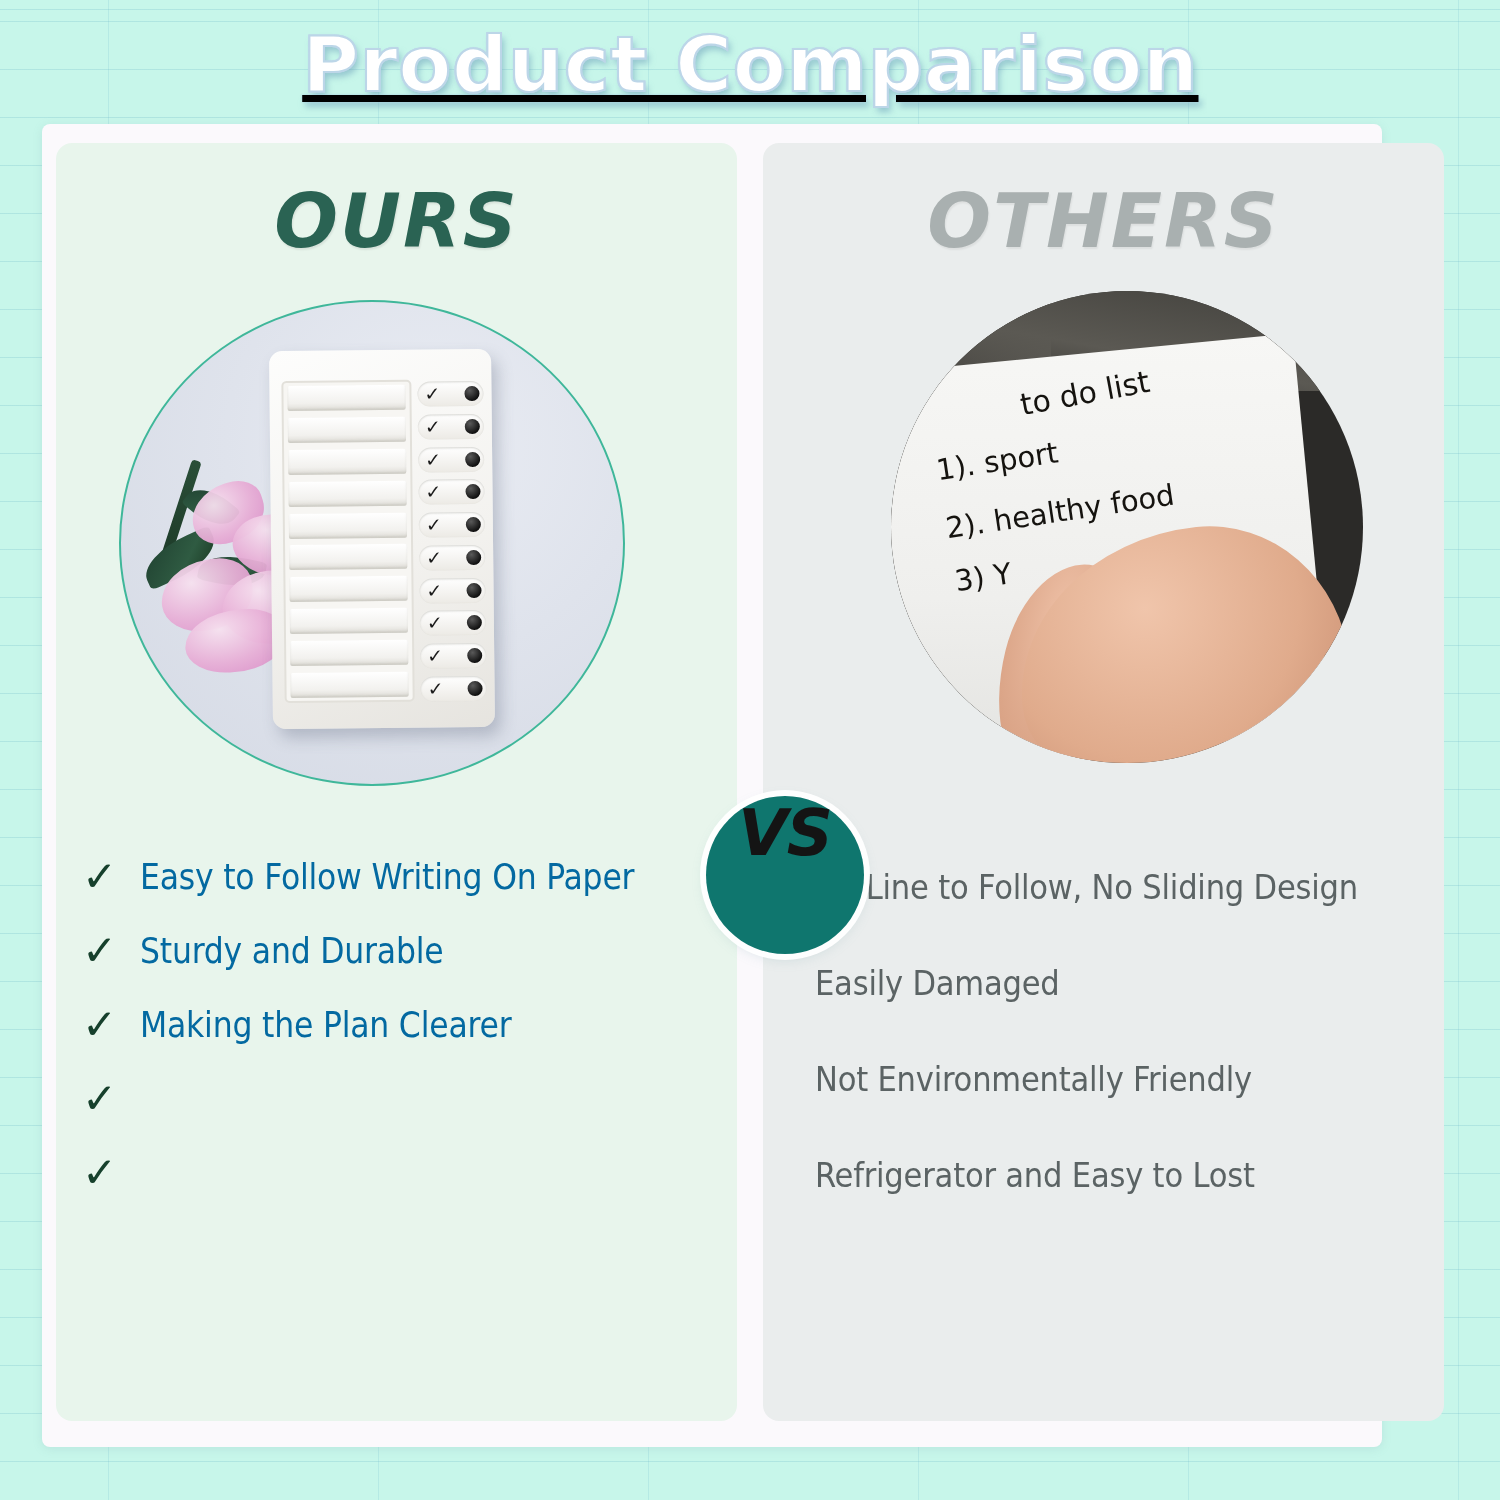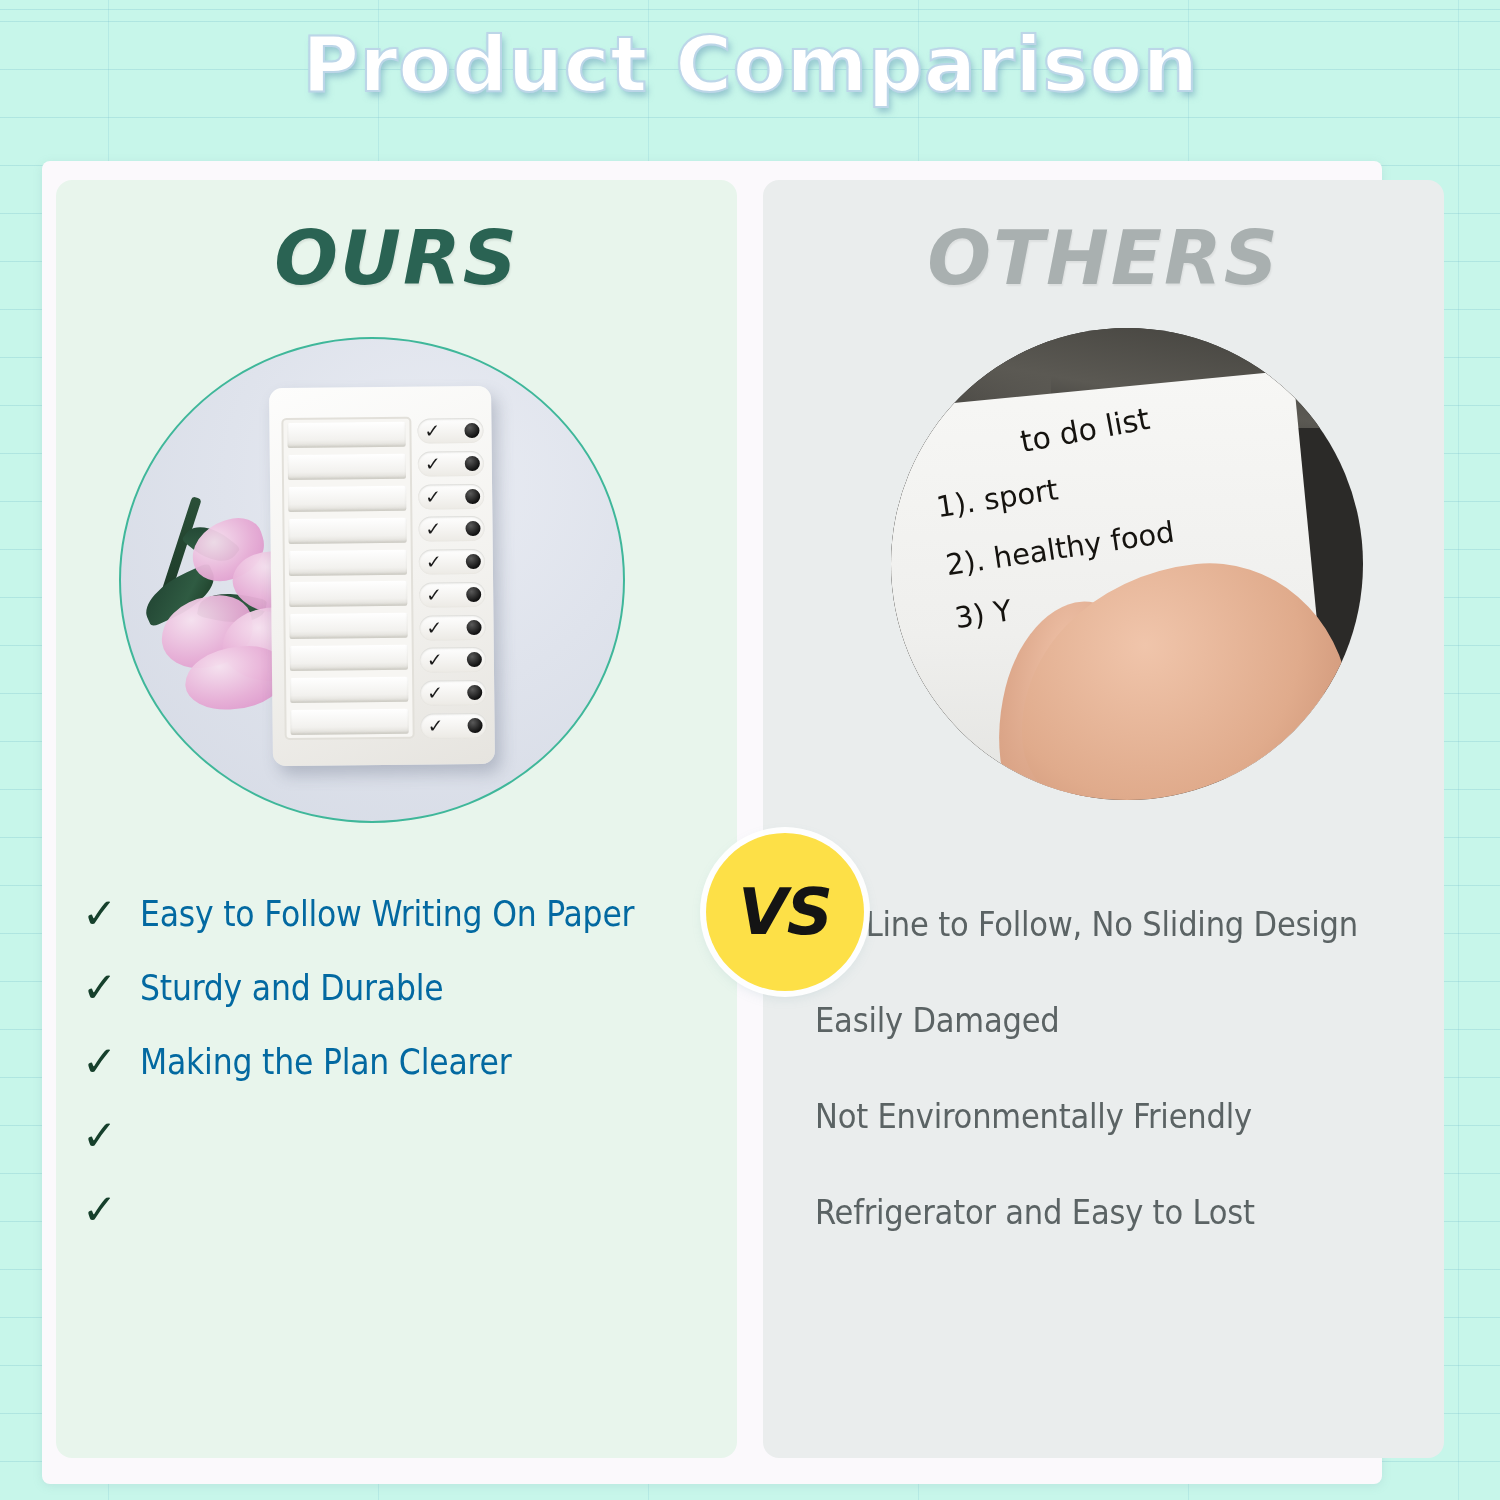--- a/index.html
+++ b/index.html
@@ -37,20 +37,21 @@
   
   .title-wrap {
     position: absolute;
     top: 14px;
     left: 0;
     width: 1500px;
     height: 100px;
     display: flex;
     align-items: center;
     justify-content: center;
+    text-decoration: underline;
   }
   .title {
     font-family: "DejaVu Sans", sans-serif;
     font-weight: bold;
     font-size: 76px;
     letter-spacing: 0.5px;
     color: #ffffff;
     -webkit-text-stroke: 2px #bcd6e8;
     text-shadow:
       0 0 2px #a9cbe0,
@@ -62,21 +63,20 @@
   
   .card {
     position: absolute;
     left: 42px;
     top: 124px;
     width: 1340px;
     height: 1323px;
     background: #fbf9fc;
     border-radius: 8px;
     box-shadow: 0 2px 10px rgba(120,160,170,0.18);
-    margin-top: 37px;
   }
 
   
   .panels {
     position: absolute;
     left: 14px;
     top: 19px;
     width: 1388px;
     height: 1278px;
     display: flex;
@@ -313,24 +313,24 @@
   }
 
   
   .vs-badge {
     position: absolute;
     left: 664px;
     top: 672px;
     width: 158px;
     height: 158px;
     border-radius: 50%;
-    background: #fde047;
+    background: #0f766e;
     box-shadow: 0 0 0 6px rgba(255,255,255,0.95), 0 4px 14px rgba(110,160,170,0.28);
     display: flex;
-    align-items: center;
+    align-items: flex-start;
     justify-content: center;
     z-index: 30;
   }
   .vs-text {
     font-family: "DejaVu Sans", sans-serif;
     font-weight: bold;
     font-style: italic;
     font-size: 64px;
     color: #141414;
     letter-spacing: -1px;

